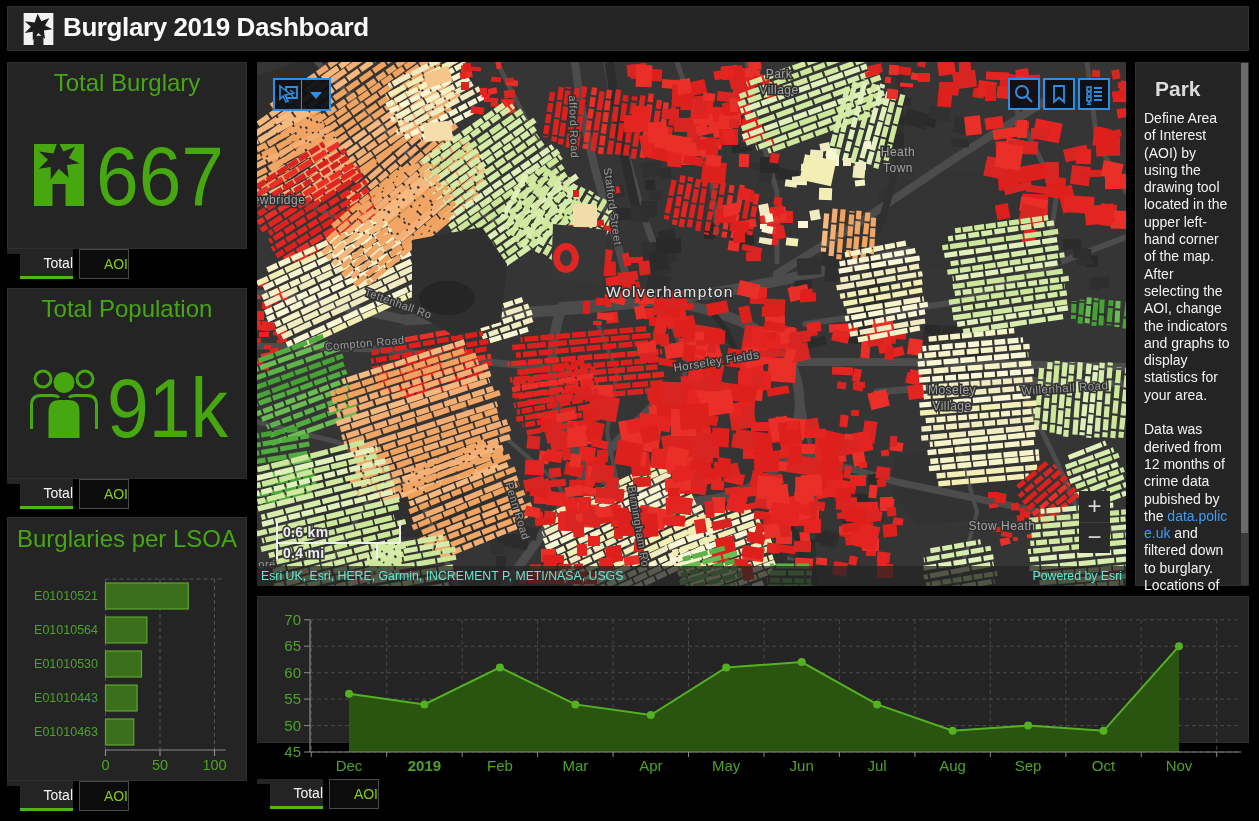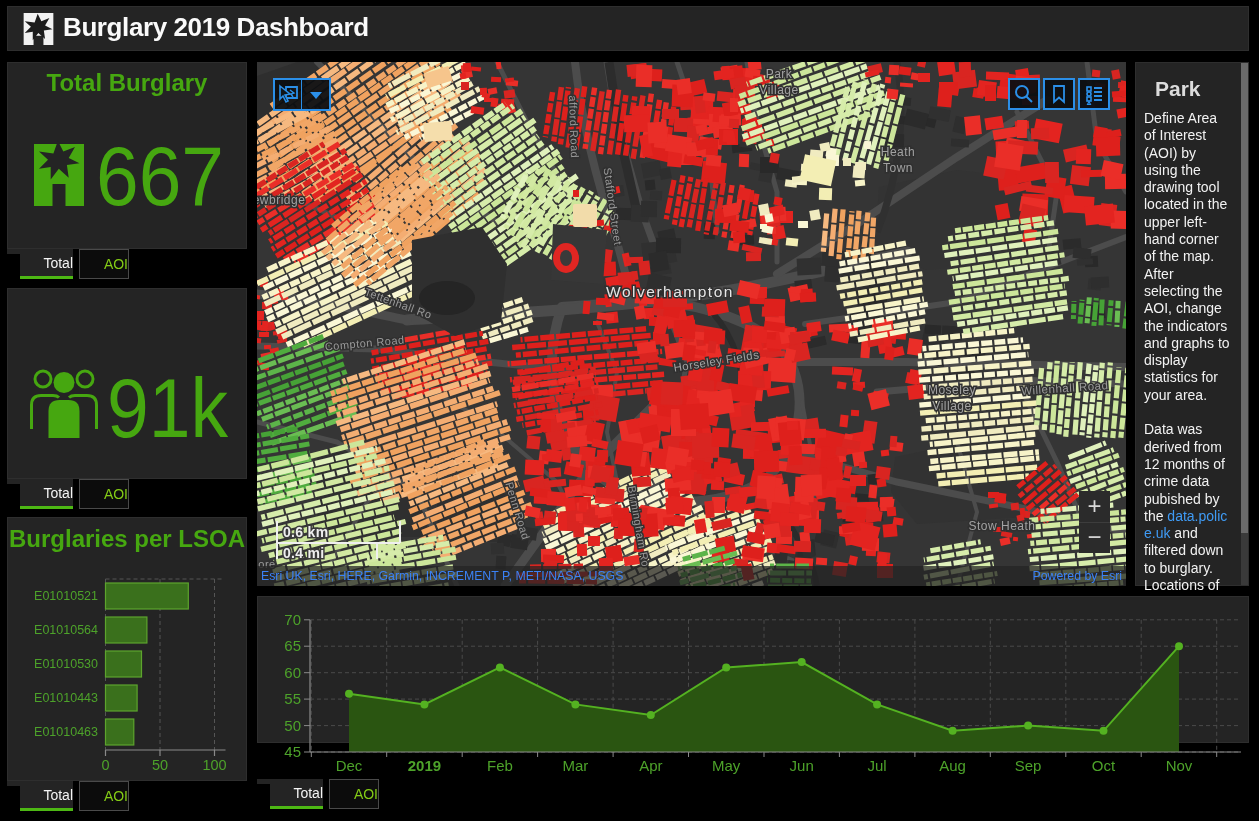--- a/index.html
+++ b/index.html
@@ -1,16 +1,16 @@
 <!DOCTYPE html>
 <html><head><meta charset="utf-8"><style>
 * { margin:0; padding:0; box-sizing:border-box; }
 body { width:1259px; height:821px; background:#000; font-family:"Liberation Sans", sans-serif; position:relative; overflow:hidden; }
 .panel { position:absolute; background:#242424; }
-.ptitle { text-align:center; color:#46a710; font-weight:bold; font-size:24px; }
+.ptitle { text-align:center; color:#46a710; font-weight:normal; font-size:24px; }
 .tab { position:absolute; height:30px; line-height:29px; text-align:right; font-size:14px; color:#ededed; }
 .tab.sel { background:#242424; border-bottom:3px solid #4db814; color:#f5f5f5; }
 .tab.aoi { background:#0c0c0c; border:1px solid #4a4a4a; color:#84cc16; }
 .mapbtn { position:absolute; width:32px; height:32px; background:rgba(13,15,18,0.95); border:2px solid #2b8fe8; display:flex; align-items:center; justify-content:center; }
 </style></head><body>
 
 <div style="position:absolute;left:7px;top:6px;width:1242px;height:45px;background:#242424;border:1px solid #2e2e2e">
   <div style="position:absolute;left:14px;top:5px"><svg width="33" height="33" viewBox="0 0 30 30">
         <path d="M1.5 1 H28.5 V30 H19.5 V21.5 H10.5 V30 H1.5 Z" fill="#f2f2f2"></path>
         <path d="M21,2 L27,14 L40,9 L33,21 L45,27 L31,29 L33,43 L22,33 L13,45 L13,31 L0,33 L10,23 L0,14 L16,16 Z" fill="#1c1c1c" transform="translate(2.5 0.5) scale(0.56)"></path>
@@ -26,20 +26,21 @@
       </svg></div>
   <svg style="position:absolute;left:0;top:0" width="238" height="185" viewBox="0 0 238 185">
     <text x="88" y="142" font-size="84" fill="#46a710" textLength="128" lengthAdjust="spacingAndGlyphs" font-family="Liberation Sans, sans-serif">667</text>
   </svg>
 </div>
 <div style="position:absolute;left:7px;top:249px;width:14px;height:5px;background:#242424"></div>
 <div class="tab sel" style="left:20px;top:249px;width:53px">Total</div>
 <div class="tab aoi" style="left:79px;top:249px;width:50px">AOI</div>
 
 <div class="panel" style="left:7px;top:288px;width:240px;height:191px;border:1px solid #2e2e2e">
+  <div class="ptitle" style="margin-top:6px">Total Population</div>
   <div style="position:absolute;left:19px;top:78px"><svg width="74" height="74" viewBox="0 0 74 74">
         <circle cx="16" cy="12" r="8" fill="none" stroke="#46a710" stroke-width="3"></circle>
         <circle cx="58" cy="12" r="8" fill="none" stroke="#46a710" stroke-width="3"></circle>
         <path d="M4.5 62 V38 Q4.5 28.5 14 28.5 H26 Q30 28.5 32 30.5" fill="none" stroke="#46a710" stroke-width="3"></path>
         <path d="M69.5 62 V38 Q69.5 28.5 60 28.5 H48 Q44 28.5 42 30.5" fill="none" stroke="#46a710" stroke-width="3"></path>
         <circle cx="37" cy="15.5" r="10.5" fill="#46a710"></circle>
         <path d="M21.5 71 V44 Q21.5 33 32.5 33 H41.5 Q52.5 33 52.5 44 V71 Z" fill="#46a710"></path>
       </svg></div>
   <svg style="position:absolute;left:0;top:0" width="238" height="189" viewBox="0 0 238 189">
     <text x="99" y="148" font-size="84" fill="#46a710" textLength="121" lengthAdjust="spacingAndGlyphs" font-family="Liberation Sans, sans-serif">91k</text>
@@ -1505,21 +1506,21 @@
       <text x="22" y="142" font-size="12" fill="#a2a2a2" text-anchor="middle" font-family="Liberation Sans, sans-serif" letter-spacing="0.5" font-weight="400" stroke="#303030" stroke-width="3" paint-order="stroke">ewbridge</text>
       <text x="108" y="285" font-size="11" fill="#9a9a9a" text-anchor="middle" font-family="Liberation Sans, sans-serif" letter-spacing="0.5" font-weight="400" stroke="#303030" stroke-width="3" paint-order="stroke" transform="rotate(-5 108 285)">Compton Road</text>
       <text x="140" y="245" font-size="11" fill="#9a9a9a" text-anchor="middle" font-family="Liberation Sans, sans-serif" letter-spacing="0.5" font-weight="400" stroke="#303030" stroke-width="3" paint-order="stroke" transform="rotate(20 140 245)">Tettenhall Ro</text>
       <text x="313" y="65" font-size="11" fill="#9a9a9a" text-anchor="middle" font-family="Liberation Sans, sans-serif" letter-spacing="0.5" font-weight="400" stroke="#303030" stroke-width="3" paint-order="stroke" transform="rotate(88 313 65)">afford Road</text>
       <text x="352" y="145" font-size="11" fill="#9a9a9a" text-anchor="middle" font-family="Liberation Sans, sans-serif" letter-spacing="0.5" font-weight="400" stroke="#303030" stroke-width="3" paint-order="stroke" transform="rotate(82 352 145)">Stafford Street</text>
       <text x="257" y="450" font-size="11" fill="#9a9a9a" text-anchor="middle" font-family="Liberation Sans, sans-serif" letter-spacing="0.5" font-weight="400" stroke="#303030" stroke-width="3" paint-order="stroke" transform="rotate(73 257 450)">Penn Road</text>
       <text x="378" y="465" font-size="11" fill="#9a9a9a" text-anchor="middle" font-family="Liberation Sans, sans-serif" letter-spacing="0.5" font-weight="400" stroke="#303030" stroke-width="3" paint-order="stroke" transform="rotate(80 378 465)">Birmingham Ro</text>
       <text x="10" y="506" font-size="11" fill="#9a9a9a" text-anchor="middle" font-family="Liberation Sans, sans-serif" letter-spacing="0.5" font-weight="400" stroke="#303030" stroke-width="3" paint-order="stroke">ore</text>
     </svg>
 
-  <div style="position:absolute;left:0;bottom:0;width:100%;height:20px;background:rgba(36,36,36,0.75);color:#3b82f6;font-size:12.3px;line-height:20px;padding-left:4px">Esri UK, Esri, HERE, Garmin, INCREMENT P, METI/NASA, USGS<span style="position:absolute;right:4px">Powered by Esri</span></div>
+  <div style="position:absolute;left:0;bottom:0;width:100%;height:20px;background:rgba(36,36,36,0.75);color:#5eead4;font-size:12.3px;line-height:20px;padding-left:4px">Esri UK, Esri, HERE, Garmin, INCREMENT P, METI/NASA, USGS<span style="position:absolute;right:4px">Powered by Esri</span></div>
 
   <div class="mapbtn" style="left:16px;top:16px;width:30px;height:33px">
       <svg width="26" height="26" viewBox="0 0 26 26">
         <path d="M11 5 h11 v11 h-11 Z" fill="none" stroke="#2b8fe8" stroke-width="1.8"></path>
         <path d="M15 8 l4 3 -3 1 2 3" fill="none" stroke="#2b8fe8" stroke-width="1.4"></path>
         <path d="M5 4 L15 12 L10 13 L13 19 L11 20 L8 14 L5 17 Z" fill="#10151a" stroke="#2b8fe8" stroke-width="1.6"></path>
       </svg>
     </div>
   <div class="mapbtn" style="left:45px;top:16px;width:29px;height:33px;border-left:none">
       <svg width="14" height="10" viewBox="0 0 14 10">

